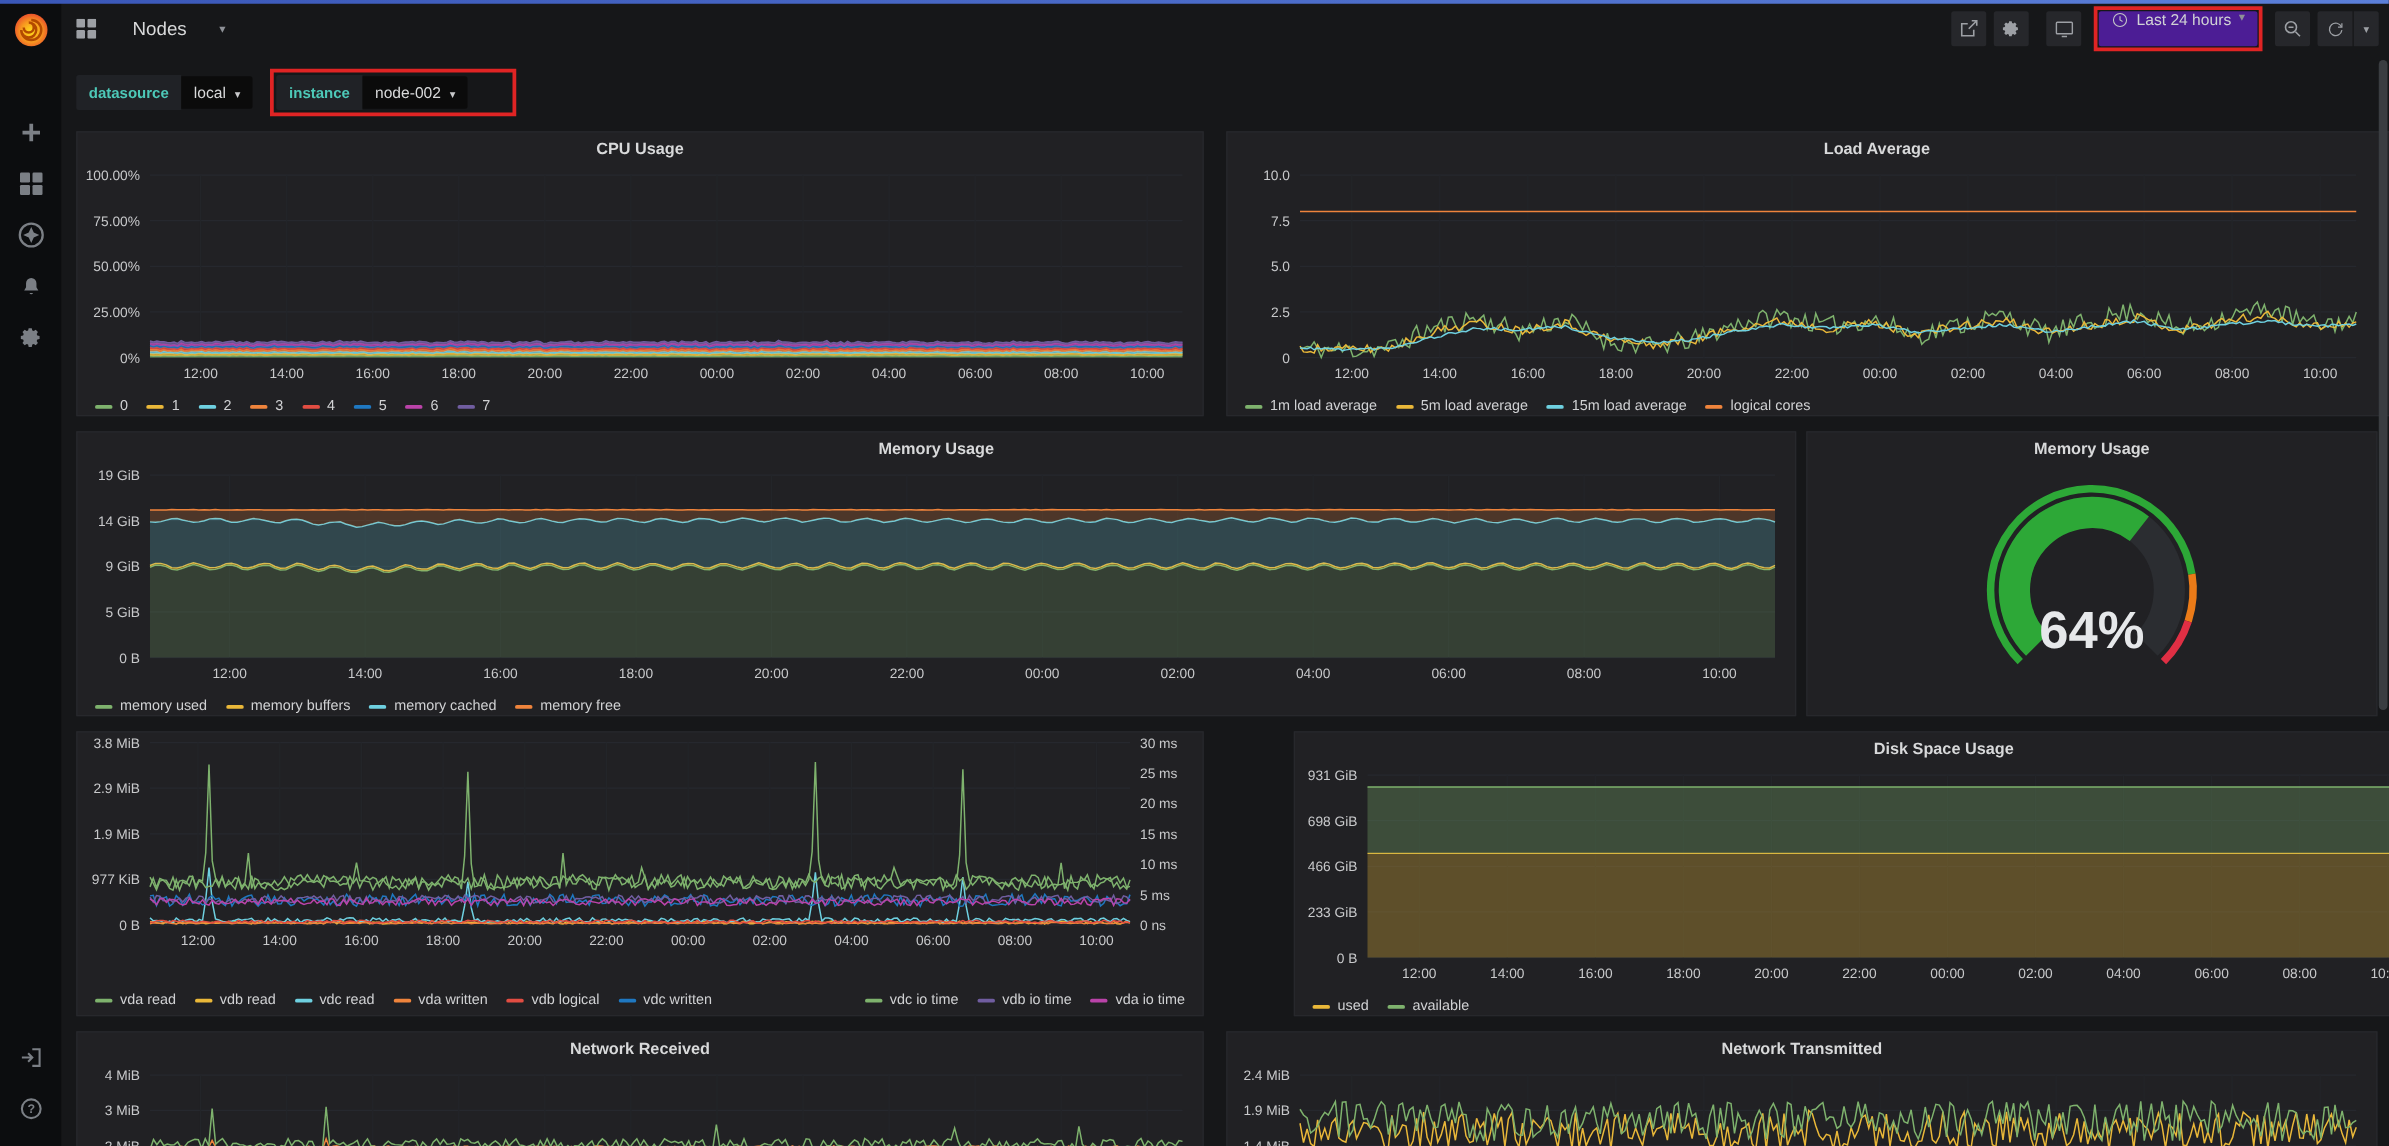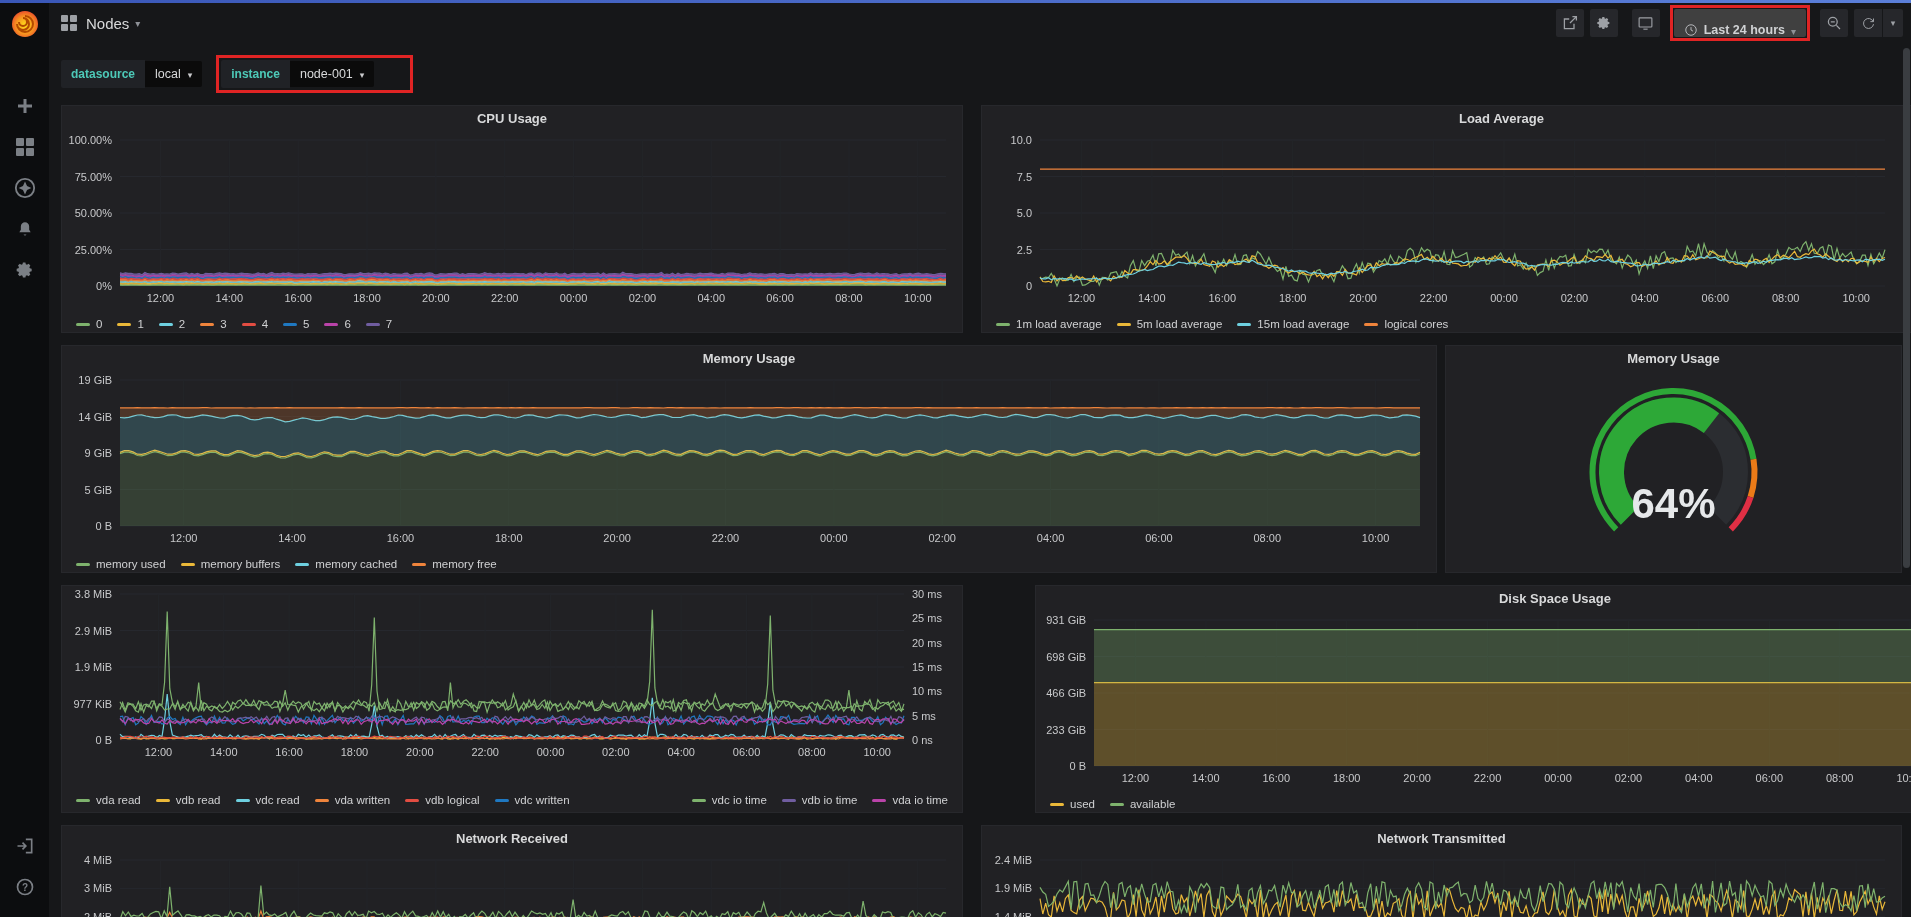--- a/index.html
+++ b/index.html
@@ -9,31 +9,31 @@
   
   .sidebar{position:absolute;left:0;top:0;width:49px;height:917px;background:#0c0d0f;z-index:20;
     display:flex;flex-direction:column;align-items:center;}
   .logo{margin-top:8px;width:32px;height:32px;}
   .sb-ico{width:49px;height:41px;display:flex;align-items:center;justify-content:center;color:#7b7f85;cursor:pointer;}
   .sb-ico svg{stroke:#7b7f85;fill:none;stroke-width:2;}
   .sb-top{margin-top:45px;display:flex;flex-direction:column;}
   .sb-bottom{position:absolute;bottom:10px;left:0;display:flex;flex-direction:column;}
   
   .nav{position:absolute;left:49px;top:3px;right:0;height:40px;display:flex;align-items:center;z-index:10;}
-  .nav-left{display:flex;align-items:center;margin-left:12px;color:#d8d9da;}
+  .nav-left{display:flex;align-items:center;margin-left:12px;color:#d8d9da;gap:20px;}
   .nav-title{font-size:15px;margin-left:9px;}
   .caret{color:#8e9197;font-size:10px;margin-left:6px;}
   .nav-right{margin-left:auto;display:flex;align-items:center;gap:6px;margin-right:8px;}
   .nbtn{width:28px;height:28px;background:#26272b;border-radius:2px;display:flex;align-items:center;
     justify-content:center;color:#9da0a5;cursor:pointer;font-size:15px;}
   .nbtn svg{stroke:#9da0a5;fill:none;stroke-width:1.6;}
   .tv{margin-left:8px;}
   .redbox{border:3px solid #e02424;padding:1px;display:flex;align-items:center;margin:0 4px;}
-  .timepick{height:28px;background:#404040;border-radius:2px;display:flex;align-items:flex-end;
-    padding:0 10px;color:#d0d2d4;font-size:12.5px;cursor:pointer;white-space:nowrap;font-weight:bold;}
+  .timepick{height:28px;background:#4c1d95;border-radius:2px;display:flex;align-items:flex-start;
+    padding:0 10px;color:#d0d2d4;font-size:12.5px;cursor:pointer;white-space:nowrap;}
   .timepick svg{stroke:#c3c5c8;fill:none;stroke-width:1.5;margin-right:6px;}
   .split{display:flex;gap:1px;}
   .split .nbtn.small{width:20px;border-top-left-radius:0;border-bottom-left-radius:0;font-size:9px;}
   .split .nbtn.main{border-top-right-radius:0;border-bottom-right-radius:0;}
   
   .submenu{position:absolute;left:61px;top:55px;display:flex;align-items:center;z-index:9;}
   .var{display:flex;align-items:center;margin-right:14px;}
   .var-label{background:#202226;color:#4dc9b8;font-size:12px;font-weight:700;padding:7px 10px;border-radius:2px 0 0 2px;}
   .var-value{background:#0b0b0b;color:#d8d9da;font-size:12.5px;padding:6px 10px;border-radius:0 2px 2px 0;cursor:pointer;white-space:nowrap;}
   .var-value .caret{margin-left:7px;font-size:9px;color:#c9cacc;}
@@ -183,21 +183,21 @@
 </div>
 
 <div class="submenu">
   <div class="var">
     <span class="var-label">datasource</span>
     <span class="var-value"><span>local</span><span class="caret">▾</span></span>
   </div>
   <div class="redbox2">
     <div class="var" style="margin-right:0">
       <span class="var-label">instance</span>
-      <span class="var-value"><span>node-001</span><span class="caret">▾</span></span>
+      <span class="var-value"><span>node-002</span><span class="caret">▾</span></span>
     </div>
   </div>
 </div>
 
 <div class="panel" style="left:61px;top:105px;width:902px;height:228px">
   <div class="ptitle">CPU Usage</div>
   <div class="chart"><svg width="900" height="176">
         <line x1="58" x2="884" y1="8" y2="8" stroke="#26282e"></line>
         <text x="50" y="12" text-anchor="end" class="tick">100.00%</text>
         <line x1="58" x2="884" y1="44.5" y2="44.5" stroke="#26282e"></line>

